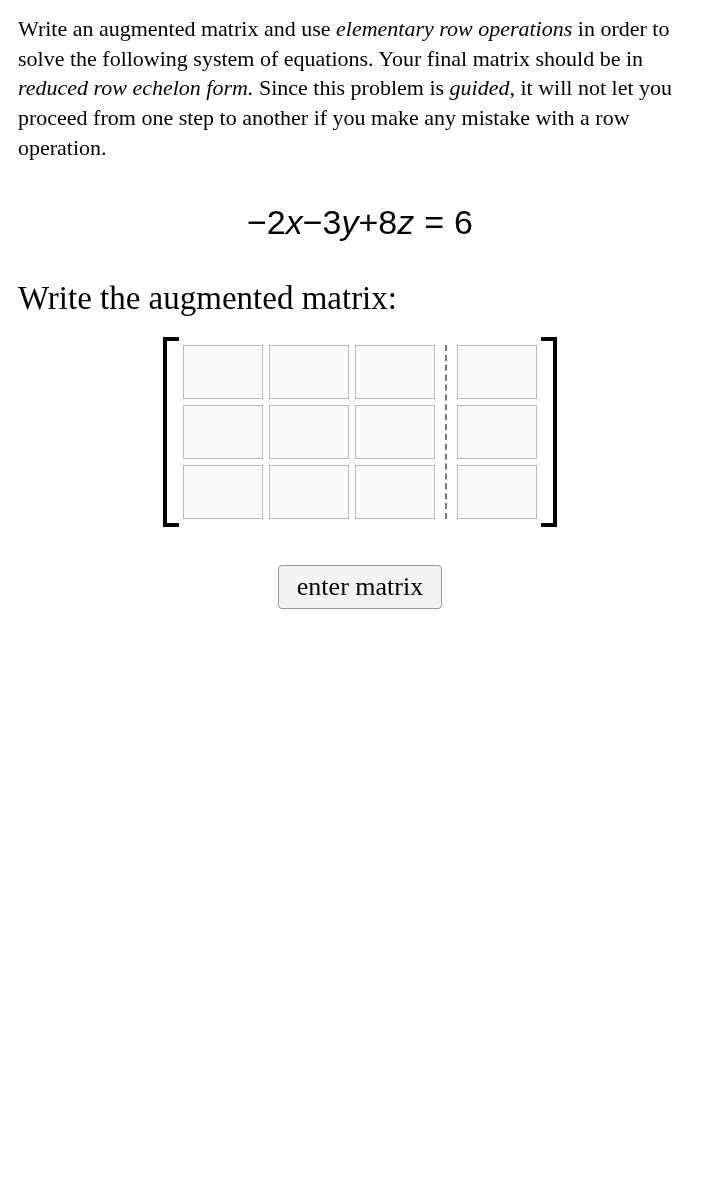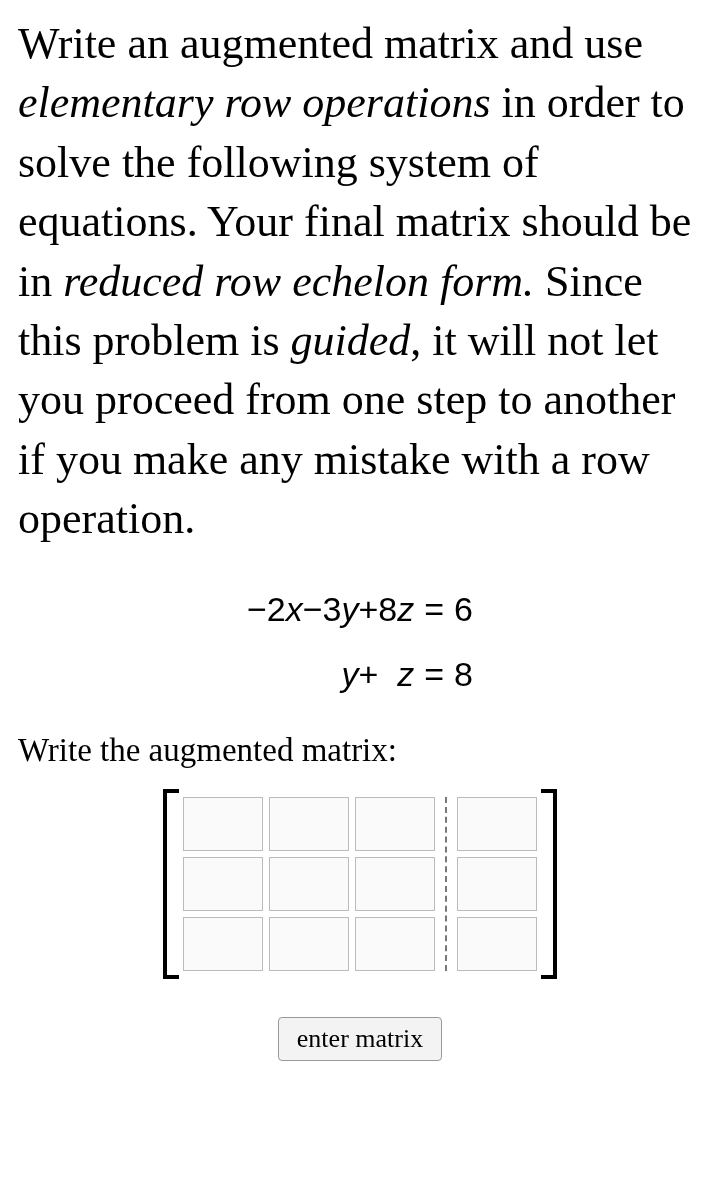--- a/index.html
+++ b/index.html
@@ -11,21 +11,21 @@
     font-family: Georgia, 'Times New Roman', serif;
     background: #fff;
     color: #000;
   }
   .page {
     padding: 14px 18px;
     display: flex;
     flex-direction: column;
   }
   .instructions {
-    font-size: 44px;
+    font-size: 22px;
     line-height: 1.35;
     margin-bottom: 28px;
   }
   .instructions .italic { font-style: italic; }
   .equations {
     font-family: Liberation Sans, sans-serif;
     font-size: 34px;
     line-height: 1.7;
     margin: 0 auto 24px auto;
     display: table;
@@ -118,25 +118,20 @@
   <div class="instructions">
     <span>Write an augmented matrix and use </span><span class="italic">elementary row operations</span><span> in order to solve the following system of equations. Your final matrix should be in </span><span class="italic">reduced row echelon form.</span><span> Since this problem is </span><span class="italic">guided</span><span>, it will not let you proceed from one step to another if you make any mistake with a row operation.</span>
   </div>
 
   <div class="equations">
     <div class="eqrow">
       <span class="lhs">−2<span class="var">x</span>−3<span class="var">y</span>+8<span class="var">z</span></span>
       <span class="eq">=</span>
       <span class="rhs">6</span>
     </div>
-    <div class="eqrow">
-      <span class="lhs"><span class="var">y</span>+&nbsp;&nbsp;<span class="var">z</span></span>
-      <span class="eq">=</span>
-      <span class="rhs">8</span>
-    </div>
   </div>
 
   <div class="prompt">Write the augmented matrix:</div>
 
   <div class="matrix-area">
     <div class="matrix">
       <div class="bracket left"></div>
       <div class="matrix-body">
         <div class="coef-cols">
           <input class="cell" value="" style="">

